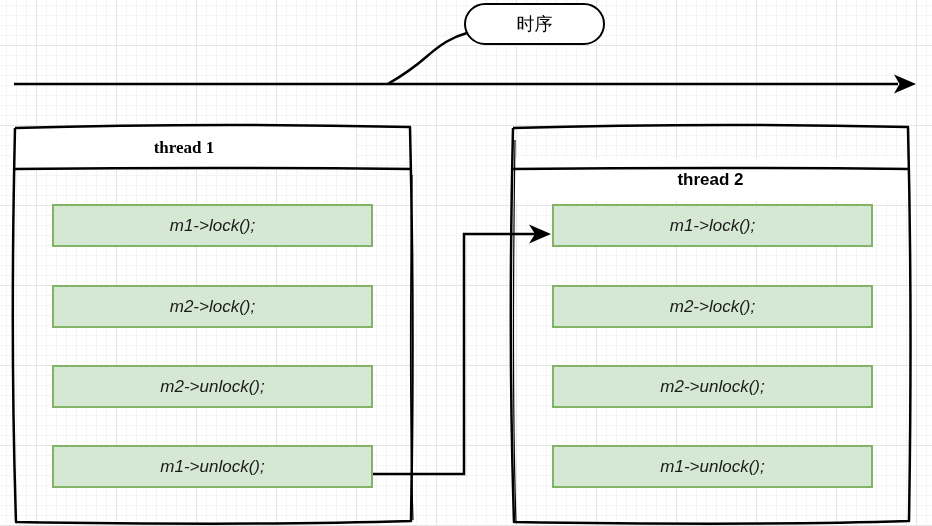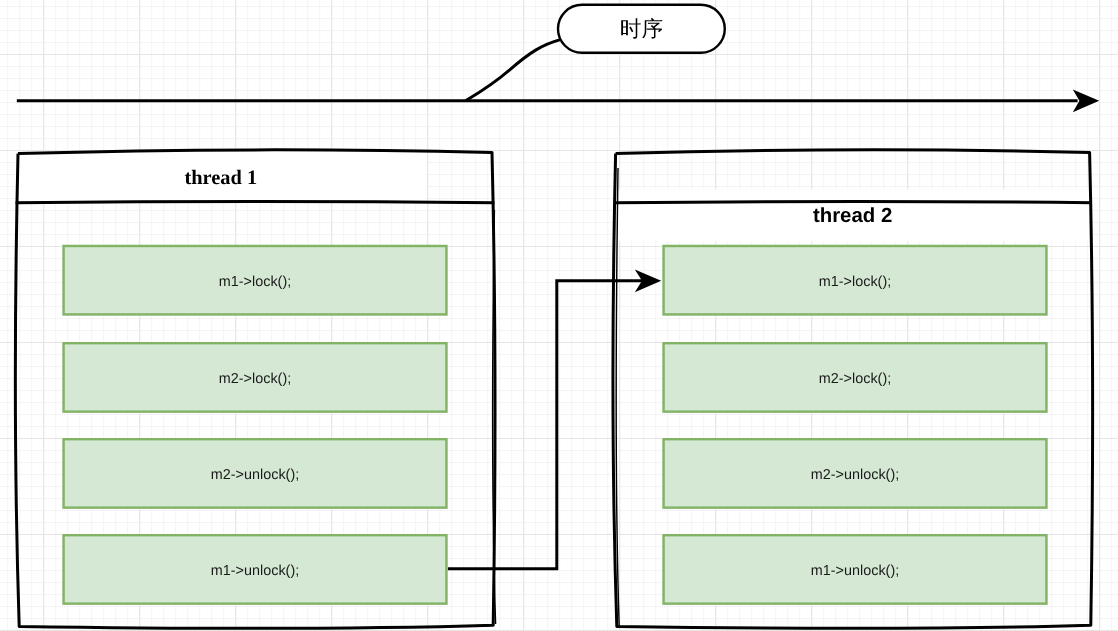--- a/index.html
+++ b/index.html
@@ -37,30 +37,31 @@
   svg.lines {
     position: absolute;
     left: 0;
     top: 0;
     z-index: 2;
     pointer-events: none;
   }
   .step {
     position: absolute;
     width: 321px;
-    height: 59px;
+    height: 43px;
     box-sizing: border-box;
     background: #d5e8d4;
     border: 2px solid #82b366;
     display: flex;
     align-items: center;
     justify-content: center;
-    font-size: 12px;
+    font-size: 17px;
     color: #1a1a1a;
     z-index: 3;
+    font-style: italic;
   }
   .pill {
     position: absolute;
     left: 464px;
     top: 3px;
     width: 141px;
     height: 42px;
     box-sizing: border-box;
     background: #ffffff;
     border: 2.5px solid #000000;

